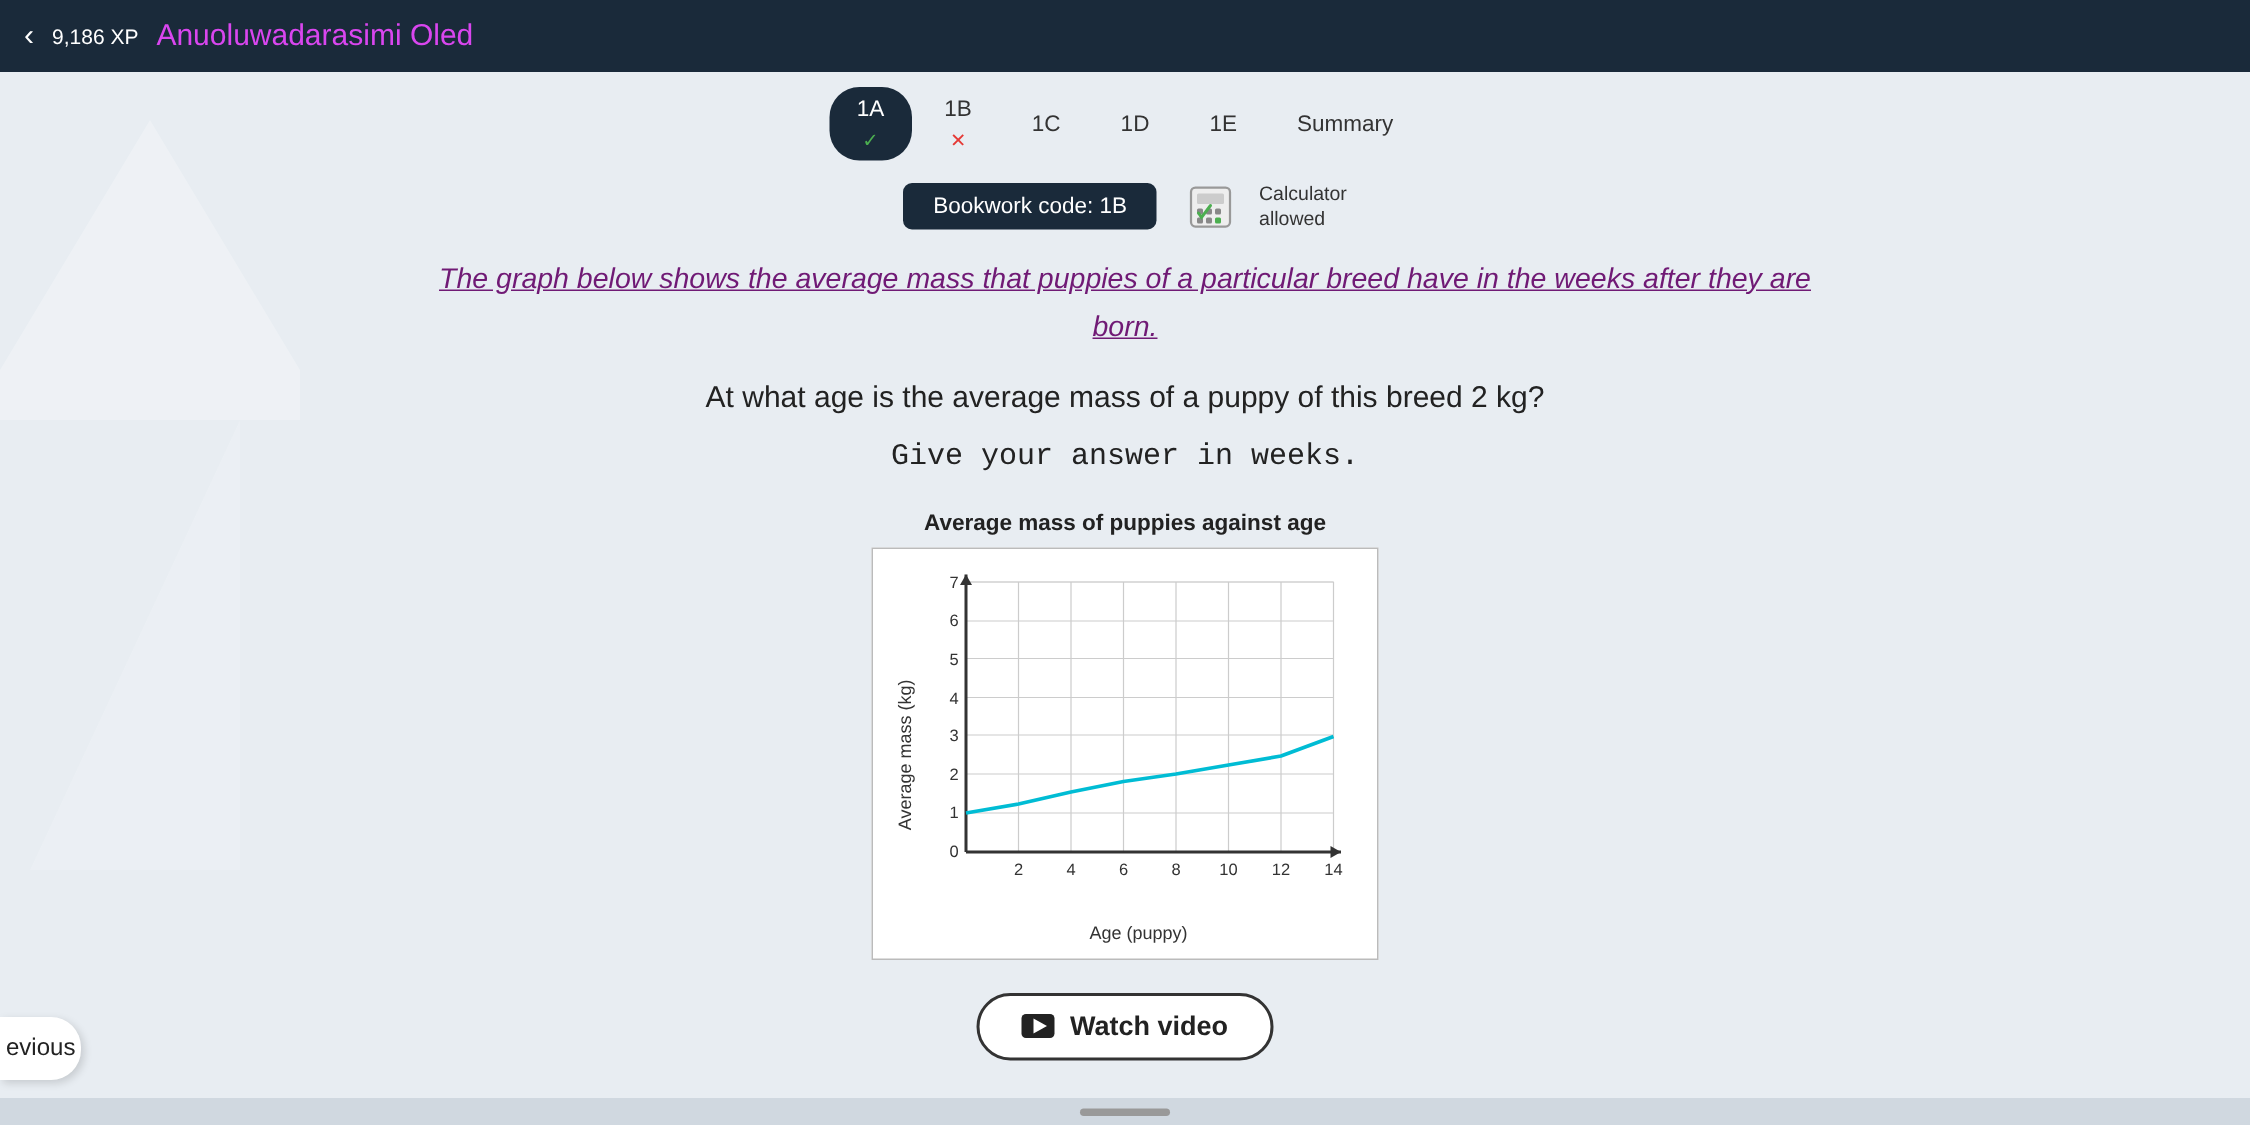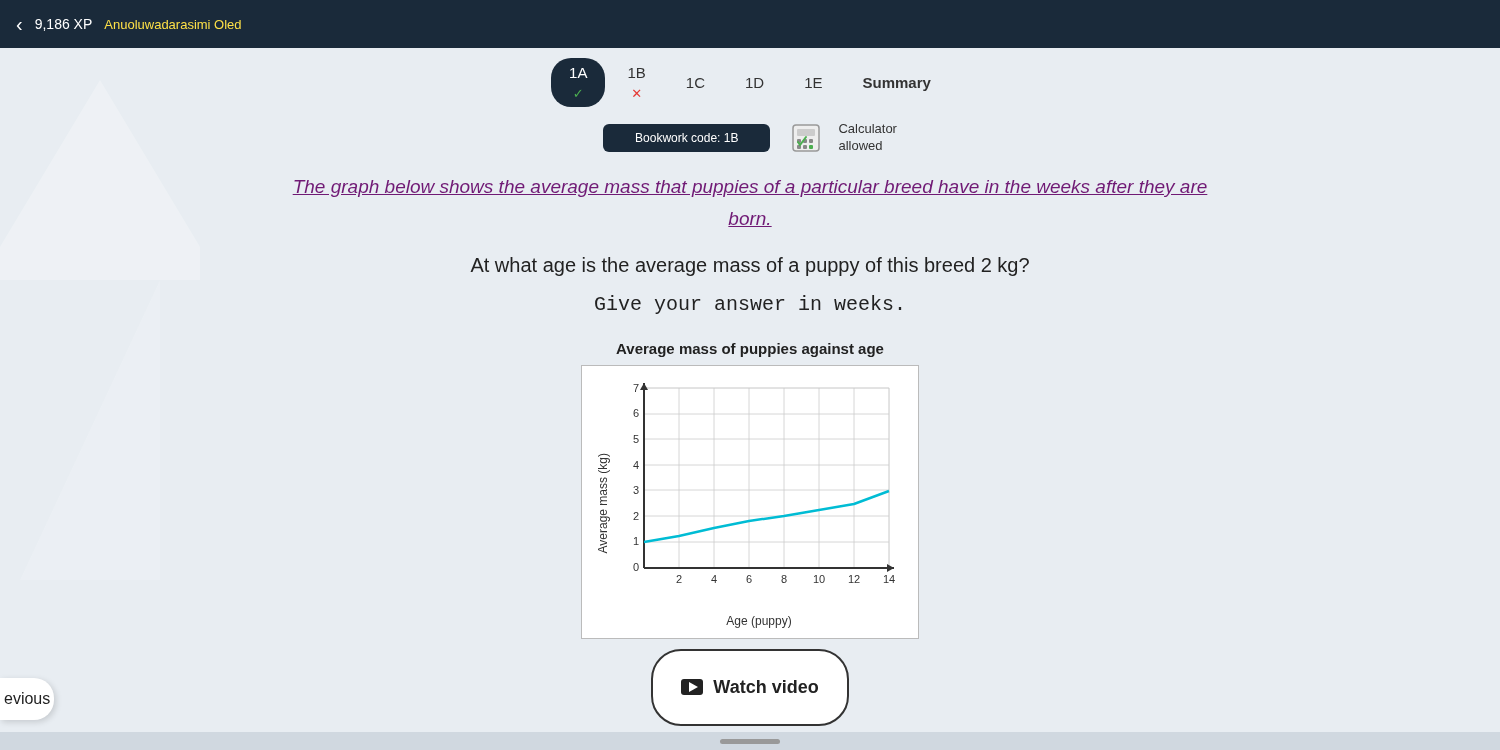--- a/index.html
+++ b/index.html
@@ -65,22 +65,22 @@
     .header-right {
       display: flex;
       align-items: center;
       gap: 12px;
     }
     .xp-text {
       color: white;
       font-size: 14px;
     }
     .user-name {
-      color: #fde047;
-      font-size: 13px;
+      color: #d946ef;
+      font-size: 20px;
       text-align: right;
     }
 
     
     .main {
       position: relative;
       z-index: 5;
       display: flex;
       flex-direction: column;
       align-items: center;
@@ -114,37 +114,37 @@
     }
     .tab-check {
       color: #4caf50;
       font-size: 13px;
     }
     .tab-x {
       color: #e53935;
       font-size: 13px;
     }
     .tab-summary {
-      font-weight: 700;
+      font-weight: 400;
       color: #333;
     }
 
     
     .info-row {
       display: flex;
       align-items: center;
       gap: 20px;
       margin-bottom: 18px;
     }
     .bookwork-badge {
       background: #1a2a3a;
       color: white;
-      padding: 7px 32px;
+      padding: 7px 20px;
       border-radius: 6px;
-      font-size: 12px;
+      font-size: 15px;
       font-weight: 500;
     }
     .calculator-info {
       display: flex;
       align-items: center;
       gap: 16px;
     }
     .calc-text {
       display: flex;
       flex-direction: column;
@@ -211,25 +211,25 @@
     }
     .x-axis-label {
       font-size: 12px;
       color: #333;
       text-align: center;
       margin-top: 2px;
     }
 
     
     .watch-video-btn {
-      margin-top: 10px;
+      margin-top: 22px;
       background: white;
       border: 2px solid #333;
       border-radius: 30px;
-      padding: 26px 28px;
+      padding: 10px 28px;
       font-size: 18px;
       font-weight: 600;
       cursor: pointer;
       display: flex;
       align-items: center;
       gap: 10px;
       color: #222;
     }
     .video-icon {
       width: 22px;

